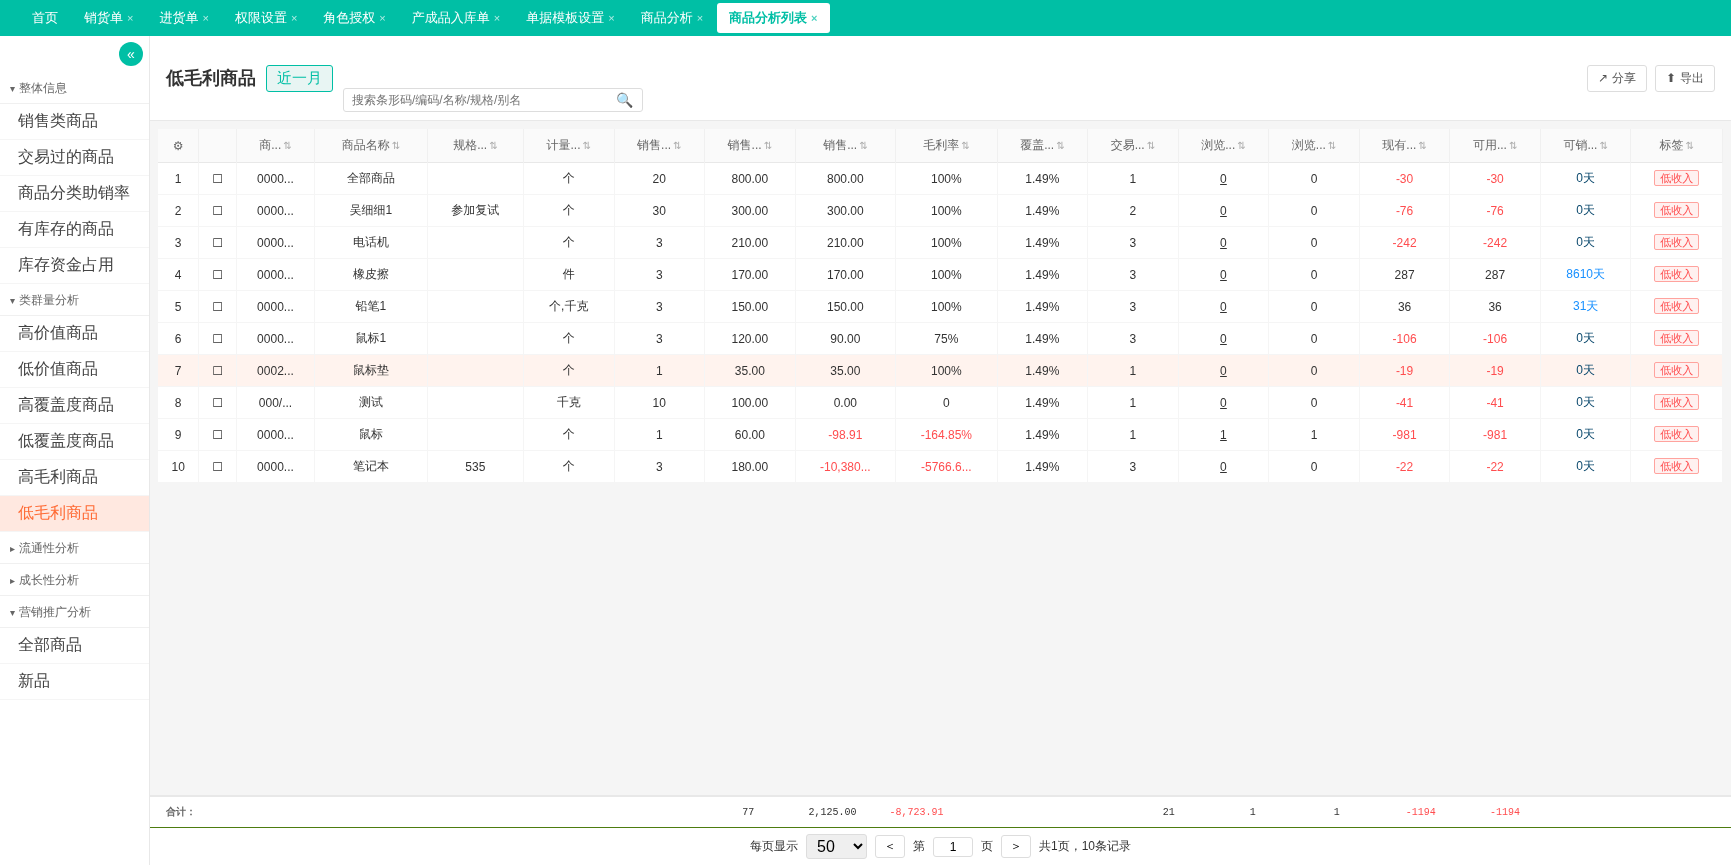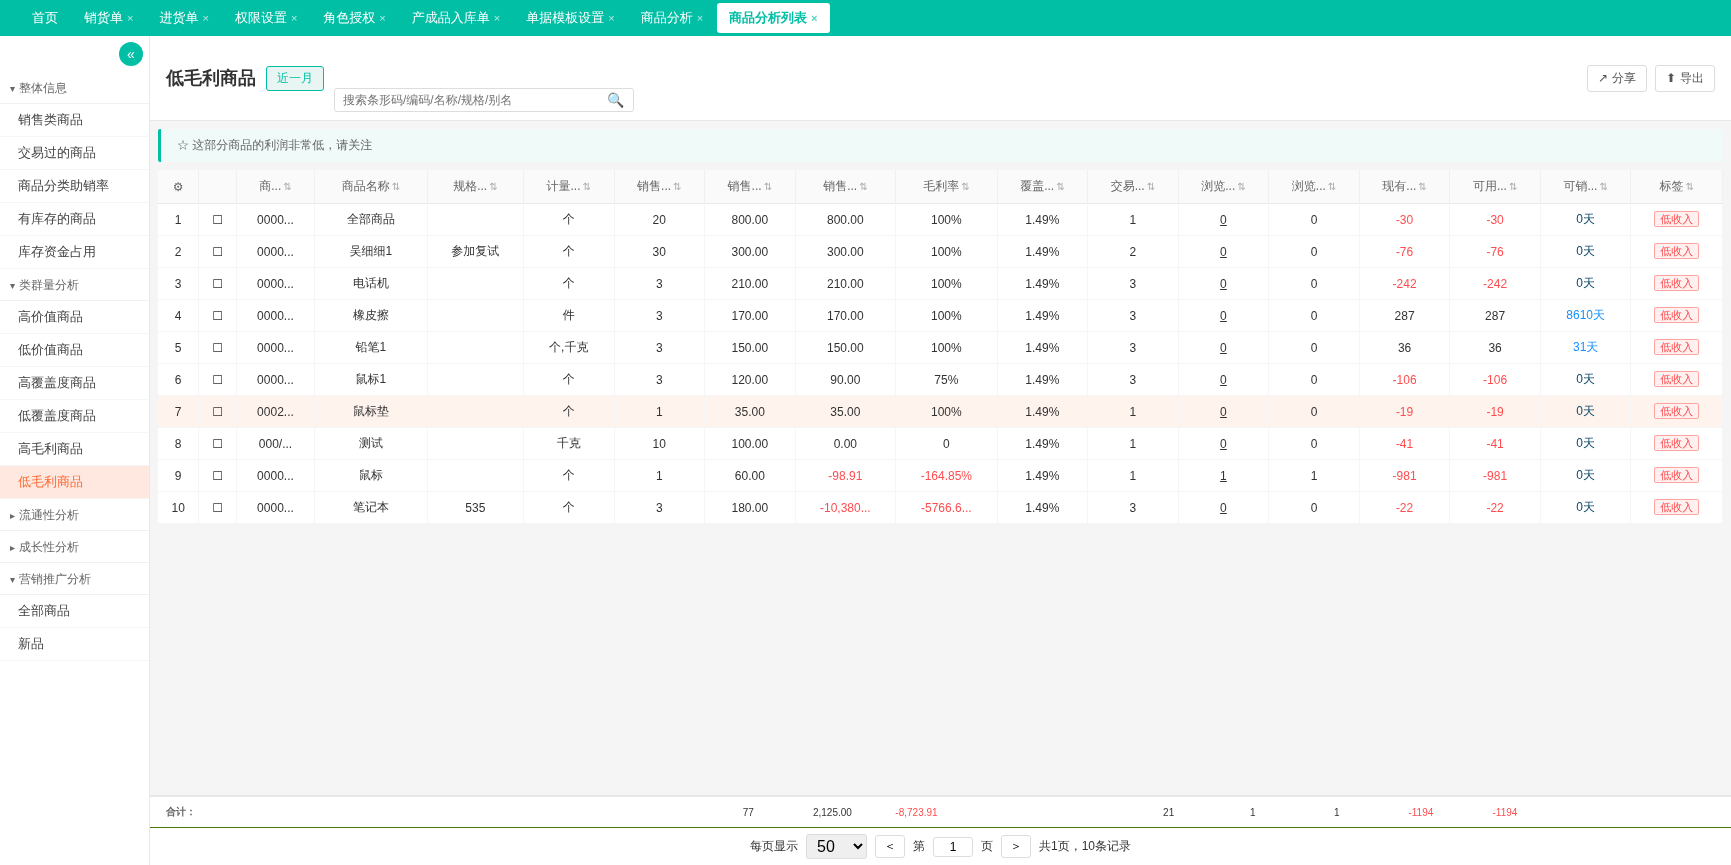--- a/index.html
+++ b/index.html
@@ -40,21 +40,21 @@
       display: flex; align-items: center;
       padding: 8px 10px 6px;
       font-size: 12px; color: #666;
       cursor: pointer;
       border-bottom: 1px solid #f0f0f0;
     }
     .sidebar-group-title .arrow { margin-right: 4px; font-size: 10px; }
     .sidebar-item {
       padding: 7px 10px 7px 18px;
       cursor: pointer;
-      font-size: 13px;
+      font-size: 16px;
       color: #444;
       border-bottom: 1px solid #f5f5f5;
     }
     .sidebar-item.active { background: #ffe8e0; color: #ff6b35; }
 
     
     .content-area {
       flex: 1;
       display: flex;
       flex-direction: column;
@@ -67,21 +67,21 @@
       display: flex;
       align-items: center;
       padding: 8px 16px;
       background: #fff;
       border-bottom: 1px solid #e8e8e8;
       gap: 10px;
     }
     .page-title { font-size: 18px; font-weight: bold; color: #333; }
     .filter-btn {
       background: #f0f0f0; border: 1px solid #ddd; border-radius: 3px;
-      padding: 3px 10px; cursor: pointer; font-size: 12px; color: #666;
+      padding: 3px 10px; cursor: pointer; font-size: 15px; color: #666;
     }
     .filter-btn.active { background: #e8f5f3; color: #00bfa5; border-color: #00bfa5; }
     .search-box {
       display: flex; align-items: center;
       border: 1px solid #ddd; border-radius: 3px;
       padding: 3px 8px; background: #fff;
       flex: 1; max-width: 300px; margin-top: 44px;
     }
     .search-box input {
       border: none; outline: none; font-size: 12px; color: #999;
@@ -156,20 +156,21 @@
       padding: 8px 16px;
       display: flex;
       align-items: center;
       gap: 6px;
       font-size: 10px;
     }
     .footer-label { color: #666; font-weight: bold; }
     .footer-cells {
       display: flex;
       flex: 1;
+      font-family: Liberation Mono, monospace;
     }
     .footer-cell {
       flex: 1;
       text-align: center;
       color: #333;
     }
 
     
     .pagination-bar {
       background: #fff;
@@ -278,24 +279,20 @@
           <span>↗</span>
           <span>分享</span>
         </button>
         <button class="action-btn">
           <span>⬆</span>
           <span>导出</span>
         </button>
       </div>
     </div>
 
-    <div class="warning-banner">
-      <span>☆</span>
-      <span>这部分商品的利润非常低，请关注</span>
-    </div>
 
     <div class="table-wrapper">
       <table>
         <thead id="table-head">
             <tr>
               <th>⚙</th>
               <th></th>
               <th>商...<span class="sort-icon">⇅</span></th>
               <th>商品名称<span class="sort-icon">⇅</span></th>
               <th>规格...<span class="sort-icon">⇅</span></th>

